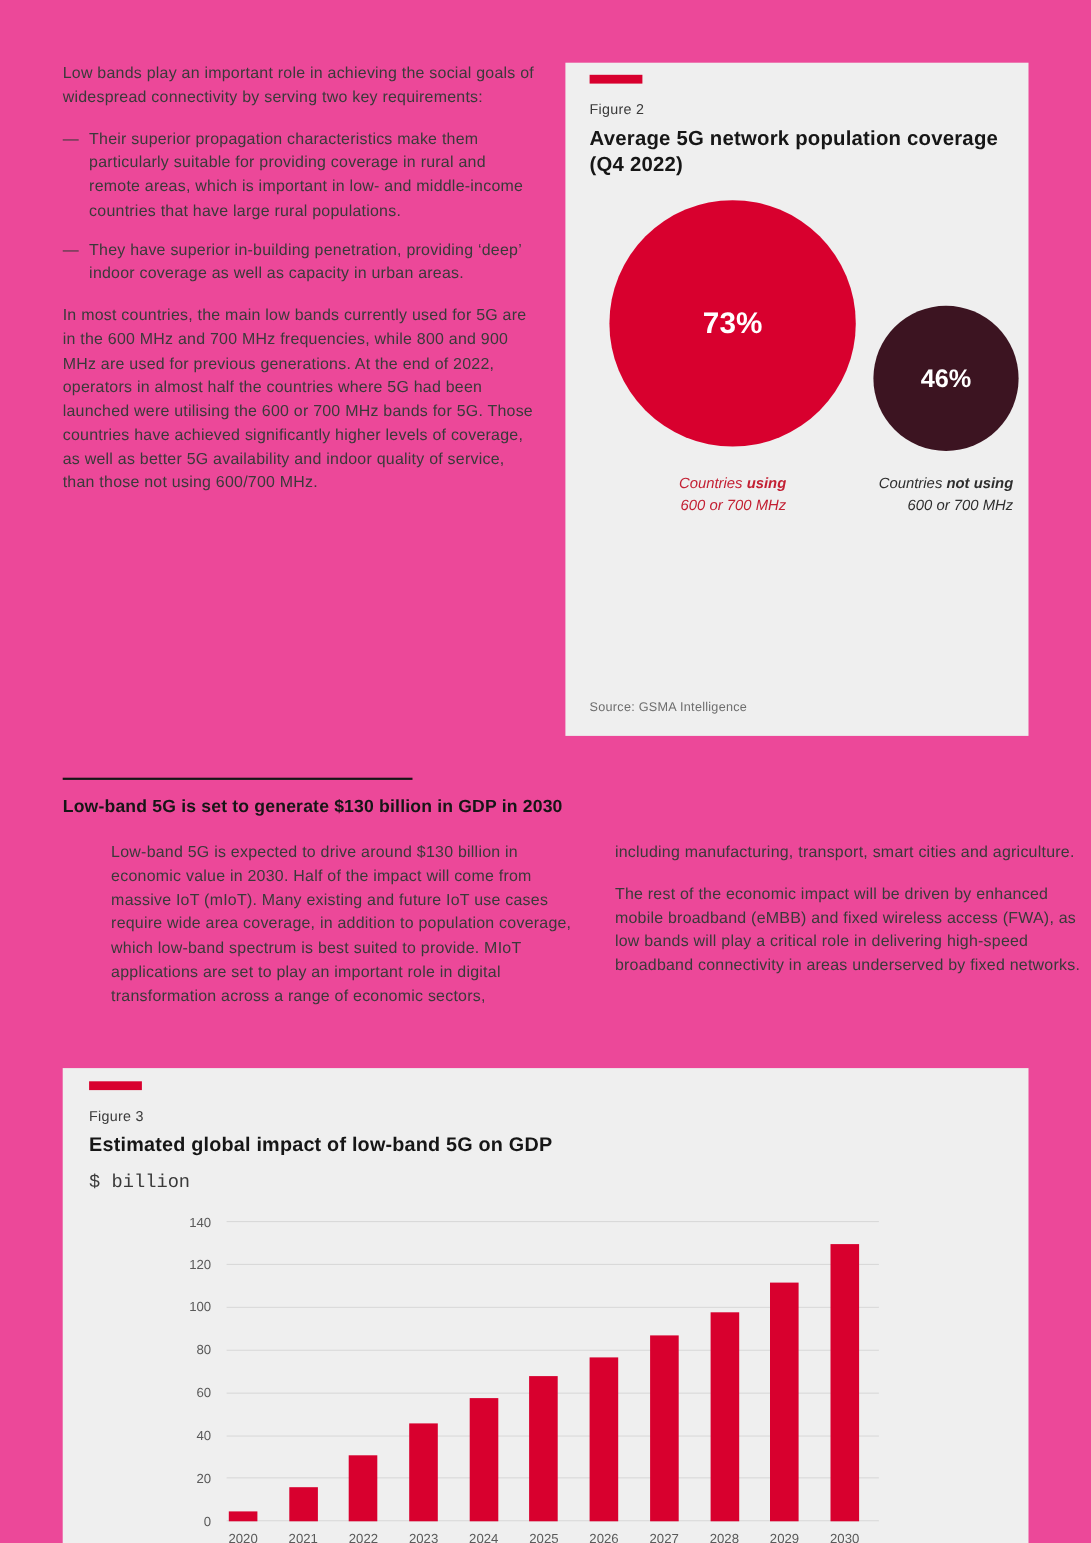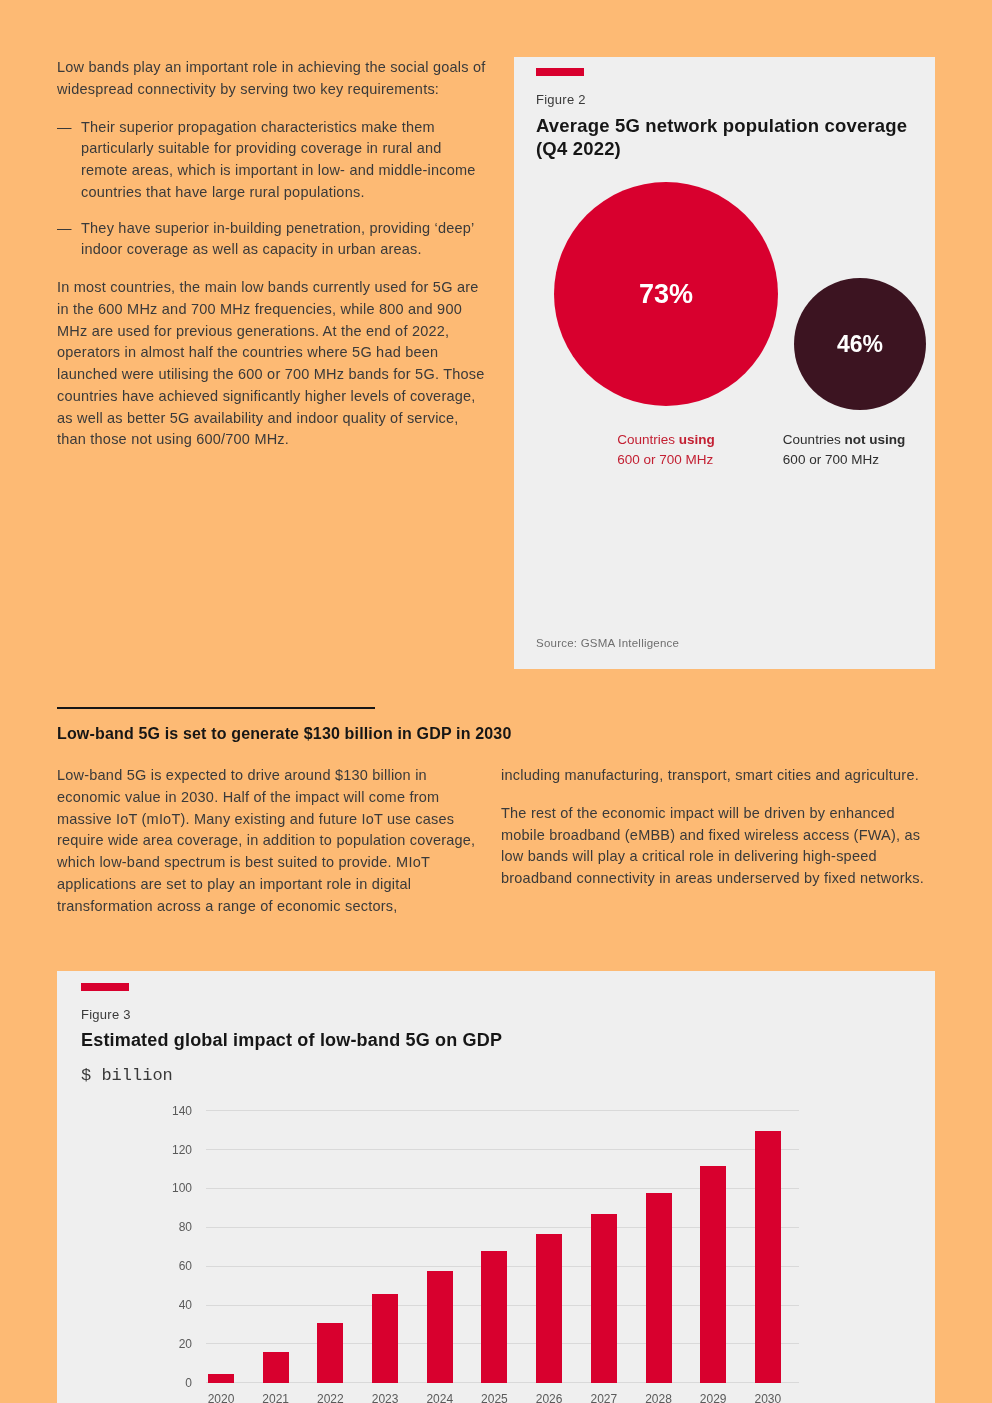--- a/index.html
+++ b/index.html
@@ -7,21 +7,21 @@
   body {
     font-family: "Liberation Sans", "DejaVu Sans", sans-serif;
     color: #3a3a3a;
     -webkit-font-smoothing: antialiased;
   }
   .page {
     position: relative;
     width: 992px;
     height: 1403px;
     margin: 0 auto;
-    background: #fdba74;
+    background: #ec4899;
     padding: 57px 57px 36px 57px;
     overflow: hidden;
   }
 
   
   .top-row { display: flex; gap: 25px; margin-bottom: 38px; }
   .intro-col { width: 432px; flex: 0 0 432px; font-size: 14.5px; line-height: 1.5; letter-spacing: 0.015em; }
   .intro-col p { margin-bottom: 16px; }
   .bullets { list-style: none; margin: 0 0 16px 0; }
   .bullets li { display: flex; margin-bottom: 14px; }
@@ -32,30 +32,30 @@
   .figure-panel { background: #efefef; }
   .fig2-panel { flex: 1; padding: 11px 22px 20px 22px; height: 612px; display: flex; flex-direction: column; }
   .red-tick { width: 48px; height: 8px; background: #d8002e; margin-bottom: 16px; }
   .fig-label { font-size: 13px; color: #3a3a3a; letter-spacing: 0.02em; margin-bottom: 8px; }
   .fig-title { font-size: 18.5px; font-weight: bold; color: #161616; line-height: 1.22; letter-spacing: 0.01em; }
 
   .circles { position: relative; flex: 1; margin-top: 6px; }
   .circle { position: absolute; border-radius: 50%; display: flex; align-items: center; justify-content: center; color: #ffffff; font-weight: bold; }
   .circle-big { width: 224px; height: 224px; left: 18px; top: 16px; background: #d8002e; font-size: 27px; }
   .circle-small { width: 132px; height: 132px; left: 258px; top: 112px; background: #3c1421; font-size: 23px; }
-  .caption { position: absolute; top: 264px; text-align: left; font-size: 13.5px; line-height: 1.45; transform: translateX(-50%); white-space: nowrap; }
+  .caption { position: absolute; top: 264px; text-align: right; font-size: 13.5px; line-height: 1.45; transform: translateX(-50%); white-space: nowrap; font-style: italic; }
   .caption-1 { left: 130px; color: #c32033; }
-  .caption-2 { left: 308px; color: #2e2e2e; }
+  .caption-2 { left: 324px; color: #2e2e2e; }
   .caption .cap-line2 { display: block; }
   .fig-source { font-size: 11.5px; color: #6e6e6e; letter-spacing: 0.02em; margin-top: auto; }
 
   
   .section-divider { width: 318px; height: 2px; background: #161616; margin-bottom: 16px; }
   .section-heading { font-size: 16px; font-weight: bold; color: #161616; letter-spacing: 0.01em; margin-bottom: 22px; }
-  .two-cols { display: flex; gap: 18px; margin-bottom: 38px; }
+  .two-cols { display: flex; gap: 32px; margin-bottom: 38px; margin-left: 44px; }
   .two-cols .col { width: 426px; flex: 0 0 426px; font-size: 14.5px; line-height: 1.5; letter-spacing: 0.015em; }
   .two-cols .col p { margin-bottom: 16px; }
 
   
   .fig3-panel { padding: 12px 24px 22px 24px; height: 600px; display: flex; flex-direction: column; }
   .fig3-panel .fig-title { font-size: 18px; }
   .chart-unit { font-size: 17px; color: #3a3a3a; margin-top: 14px; font-family: Liberation Mono, monospace; }
   .plot { position: relative; height: 272px; margin: 26px 112px 44px 125px; }
   .gridline { position: absolute; left: 0; right: 0; height: 1px; background: #d9d9d9; }
   .ytick { position: absolute; right: 100%; margin-right: 14px; top: 50%; transform: translateY(-50%); font-size: 12px; color: #5a5a5a; }

